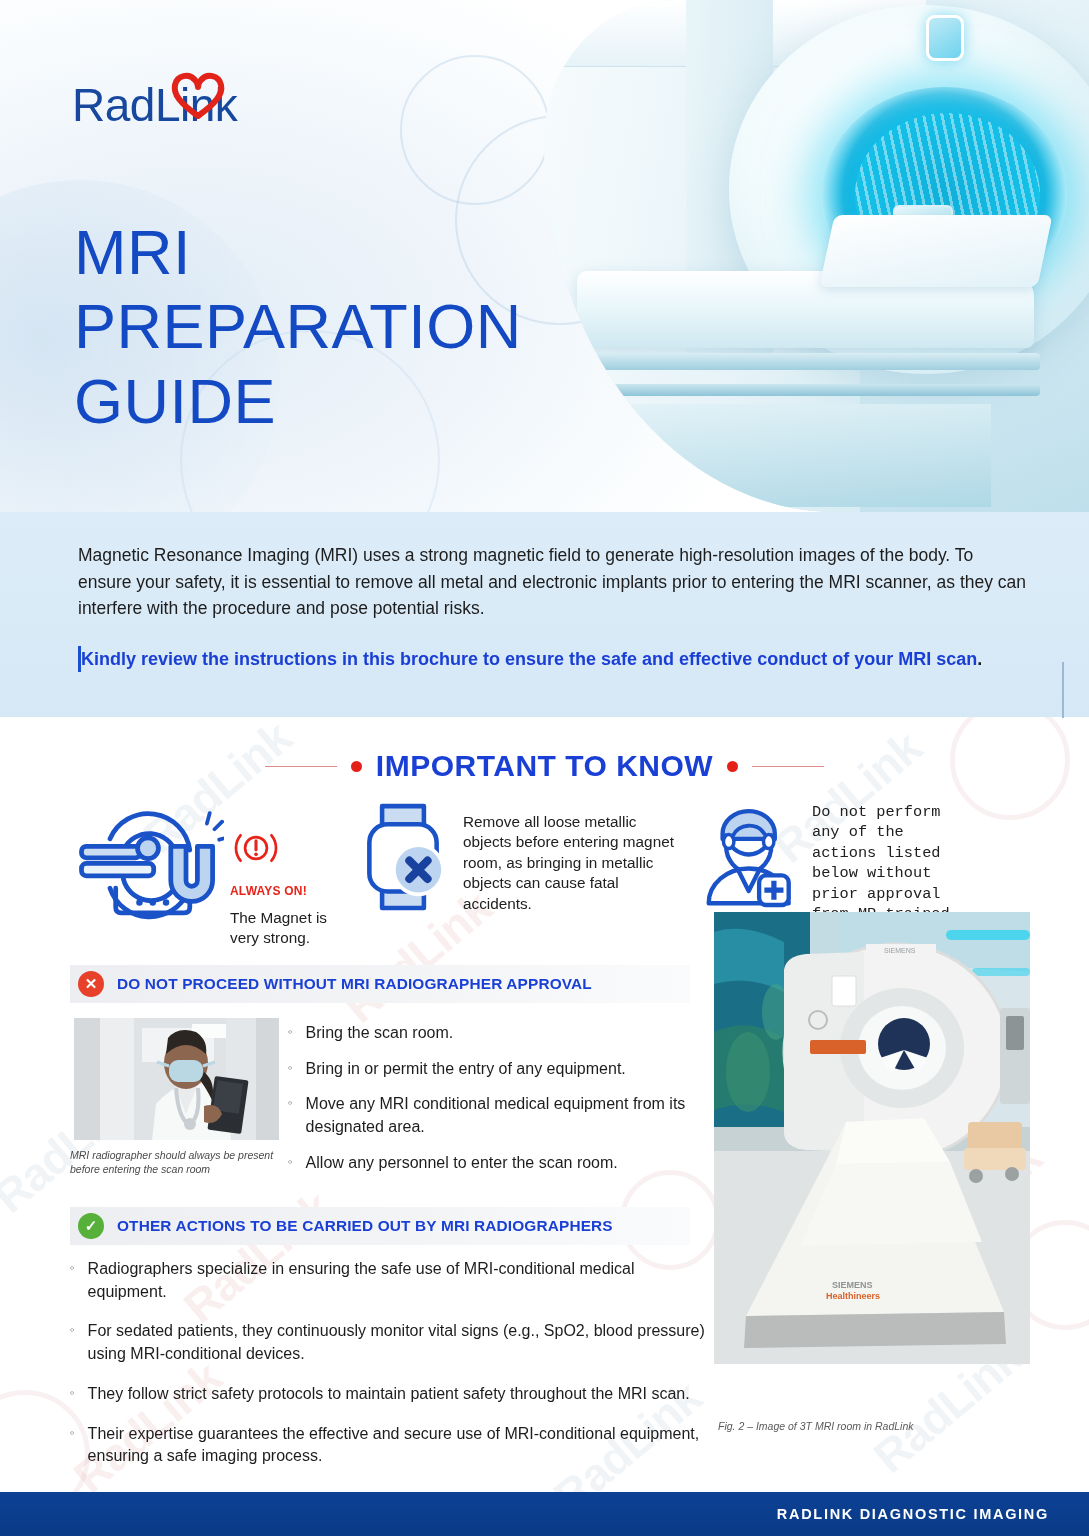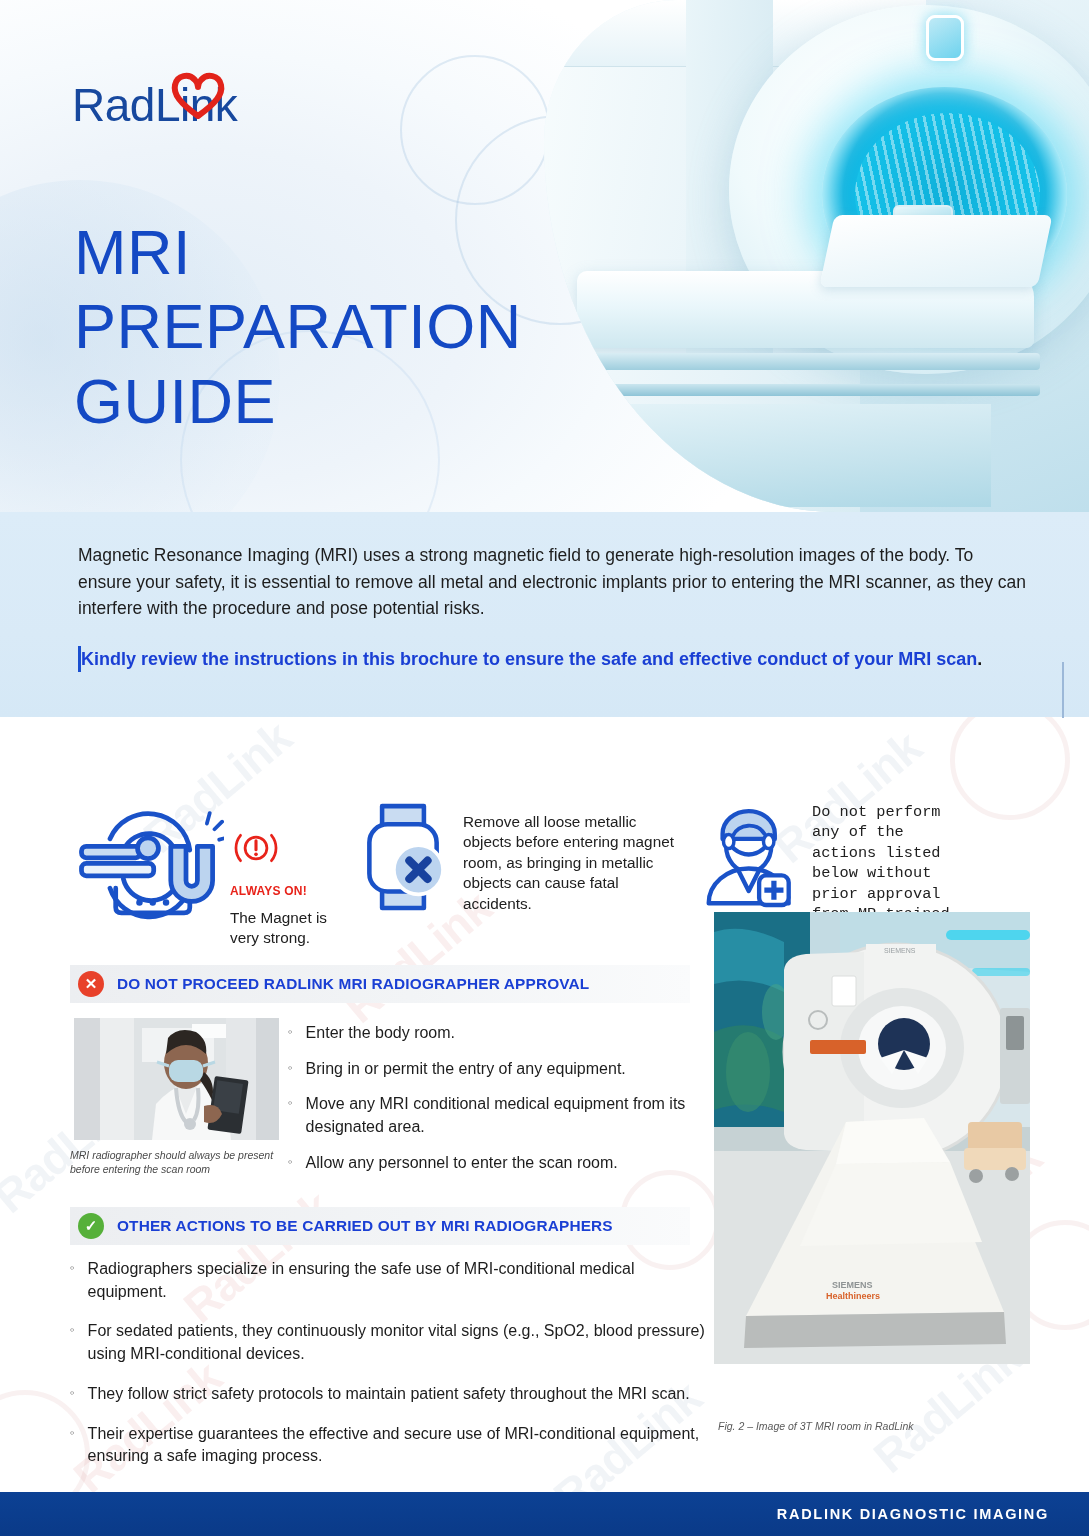--- a/index.html
+++ b/index.html
@@ -273,20 +273,27 @@
   </div>
 
   <div class="intro">
     <div class="intro-p">Magnetic Resonance Imaging (MRI) uses a strong magnetic field to generate high-resolution images of the body. To ensure your safety, it is essential to remove all metal and electronic implants prior to entering the MRI scanner, as they can interfere with the procedure and pose potential risks.</div>
     <div class="intro-highlight">
       <div class="intro-highlight-text"><span>Kindly review the instructions in this brochure to ensure the safe and effective conduct of your MRI scan</span><span class="tail" style="color:#1d1d1d">.</span></div>
     </div>
     <div class="intro-rule-right"></div>
   </div>
 
+  <div class="sec-title-wrap">
+    <div class="sec-line"></div>
+    <div class="sec-dot"></div>
+    <div class="sec-title">IMPORTANT TO KNOW</div>
+    <div class="sec-dot"></div>
+    <div class="sec-line"></div>
+  </div>
 
   <div class="iconrow">
 
     <div class="icol icol-1">
       <div class="ic">
         <svg viewBox="0 0 160 130" width="152" height="125">
           <g fill="none" stroke="#1a52c8" stroke-width="5" stroke-linecap="round" stroke-linejoin="round">
             <path d="M46 92 L46 112 Q46 118 52 118 L118 118 Q124 118 124 112 L124 92"></path>
             <path d="M40 40 A44 44 0 0 1 124 52"></path>
             <path d="M40 92 A44 44 0 0 0 122 96"></path>
@@ -357,21 +364,21 @@
           <rect x="68" y="86" width="34" height="34" rx="8" fill="#ffffff" stroke="#1a52c8" stroke-width="5"></rect>
           <path d="M82 92 L88 92 L88 100 L96 100 L96 106 L88 106 L88 114 L82 114 L82 106 L74 106 L74 100 L82 100 Z" fill="#1a52c8"></path>
         </svg>
       </div>
       <div class="txt" style="padding-top:2px; margin-left:12px; max-width:165px;">Do not perform any of the actions listed below without prior approval from MR-trained personnel.</div>
     </div>
   </div>
 
   <div class="banner banner-red">
     <div class="badge badge-red">✕</div>
-    <div class="banner-text">DO NOT PROCEED RADLINK MRI RADIOGRAPHER APPROVAL</div>
+    <div class="banner-text">DO NOT PROCEED WITHOUT MRI RADIOGRAPHER APPROVAL</div>
   </div>
 
   <div class="rad-photo">
     <svg viewBox="0 0 205 122" width="205" height="122">
       <rect width="205" height="122" fill="#e7e9ea"></rect>
       <rect x="0" y="0" width="26" height="122" fill="#d6d9dc"></rect>
       <rect x="26" y="0" width="34" height="122" fill="#eceeef"></rect>
       <rect x="60" y="0" width="92" height="122" fill="#dfe3e5"></rect>
       <rect x="68" y="10" width="72" height="34" fill="#f1f3f4"></rect>
       <rect x="118" y="6" width="36" height="14" fill="#fbfcfc"></rect>
@@ -390,21 +397,21 @@
       <rect x="137" y="60" width="34" height="54" rx="2" fill="#2b2f33" transform="rotate(8 154 87)"></rect>
       <rect x="141" y="64" width="26" height="30" fill="#3a4046" transform="rotate(8 154 79)"></rect>
       <path d="M130 88 Q144 84 148 96 Q142 108 130 104 Z" fill="#8d6650"></path>
     </svg>
   </div>
   <div class="rad-caption">MRI radiographer should always be present before entering the scan room</div>
 
   <div class="list-top">
     <div class="li">
         <span class="bul">◦</span>
-        <span class="ltxt">Enter the body room.</span>
+        <span class="ltxt">Bring the scan room.</span>
       </div>
     <div class="li">
         <span class="bul">◦</span>
         <span class="ltxt">Bring in or permit the entry of any equipment.</span>
       </div>
     <div class="li">
         <span class="bul">◦</span>
         <span class="ltxt">Move any MRI conditional medical equipment from its designated area.</span>
       </div>
     <div class="li">

